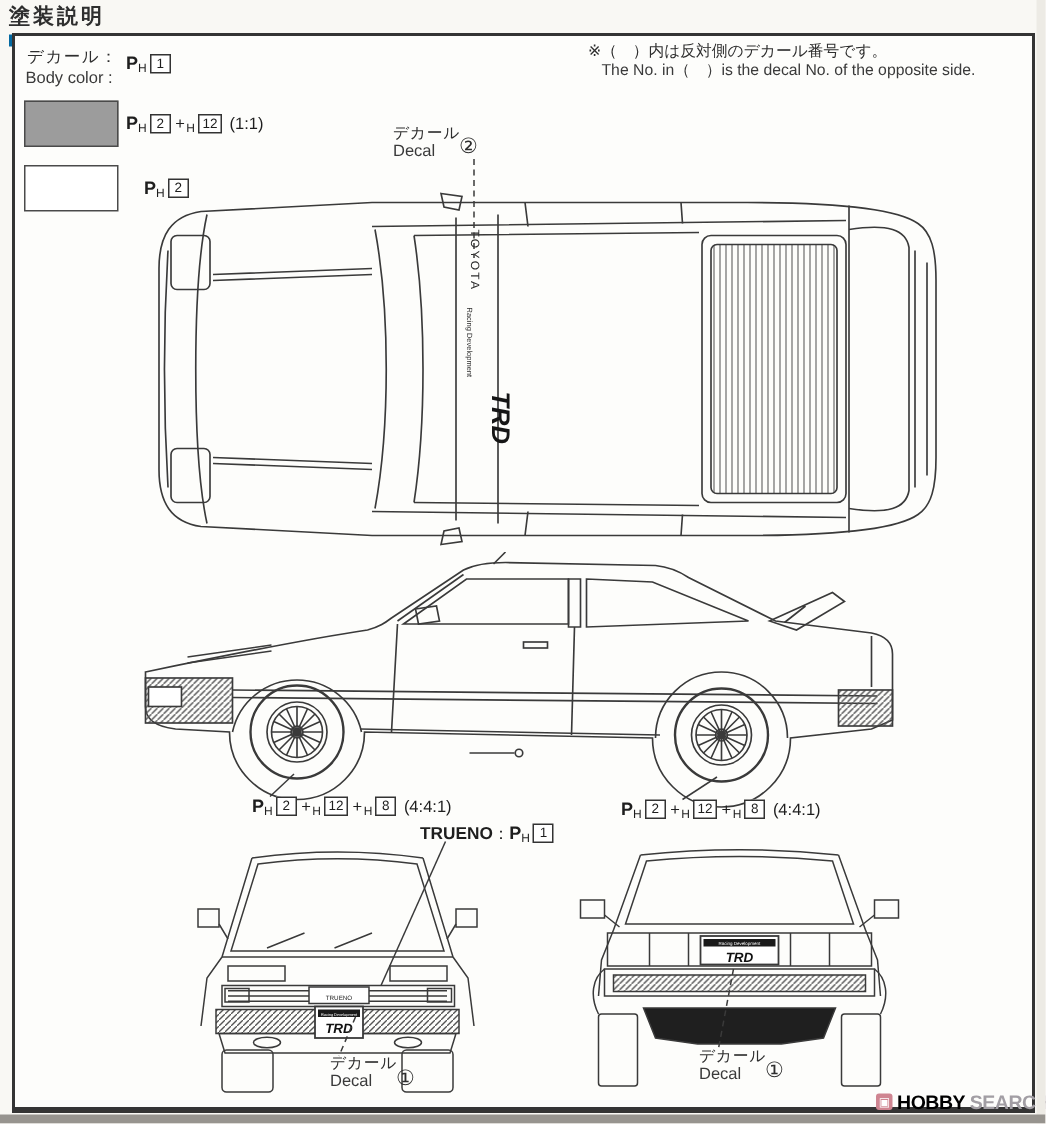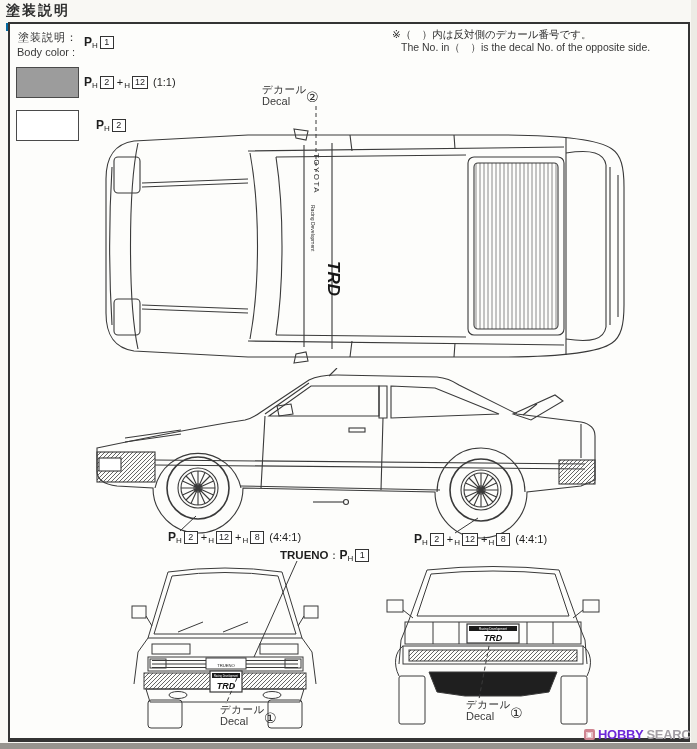--- a/index.html
+++ b/index.html
@@ -44,21 +44,21 @@
 </style>
 </head>
 <body>
 
 <div id="page">
 
   <div class="abs" id="title">塗装説明</div>
 
   <div class="abs" id="frame"></div>
 
-  <div class="abs jp" style="left:18px;top:30px;">塗装説明：</div>
+  <div class="abs jp" style="left:18px;top:30px;">デカール：</div>
   <div class="abs en" style="left:17px;top:46px;">Body color :</div>
   <div class="abs formula" style="left:84px;top:35px;">
     <span class="pp">P</span><sub>H</sub><span class="pbox">1</span>
   </div>
 
   <div class="abs swatch" style="left:16px;top:67px;background:#9c9c9c;"></div>
   <div class="abs formula" style="left:84px;top:75px;">
     <span class="pp">P</span><sub>H</sub><span class="pbox">2</span><span class="op">+</span><sub>H</sub><span class="pbox">12</span><span class="ratio">(1:1)</span>
   </div>
 
@@ -282,20 +282,20 @@
       <path d="M 196,516 L 180,531"></path>
       <path d="M 478,518 L 455,533"></path>
       <path d="M 297,561 L 254,657"></path>
       <path d="M 237,678 L 226,704" stroke-dasharray="4 3"></path>
       <path d="M 489,646 L 479,699" stroke-dasharray="4 3"></path>
     </g>
   </svg>
 
   <div class="abs" id="watermark">
     <span id="wm-icon">▣</span>
-    <span style="color:#6d28d9;">HOBBY</span>
+    <span style="color:#000000;">HOBBY</span>
     <span style="color:#a29ea4;">SEARCH</span>
   </div>
 
   <div class="abs" id="edge-right"></div>
   <div class="abs" id="edge-bottom"></div>
 
 </div>
 
 </body></html>

